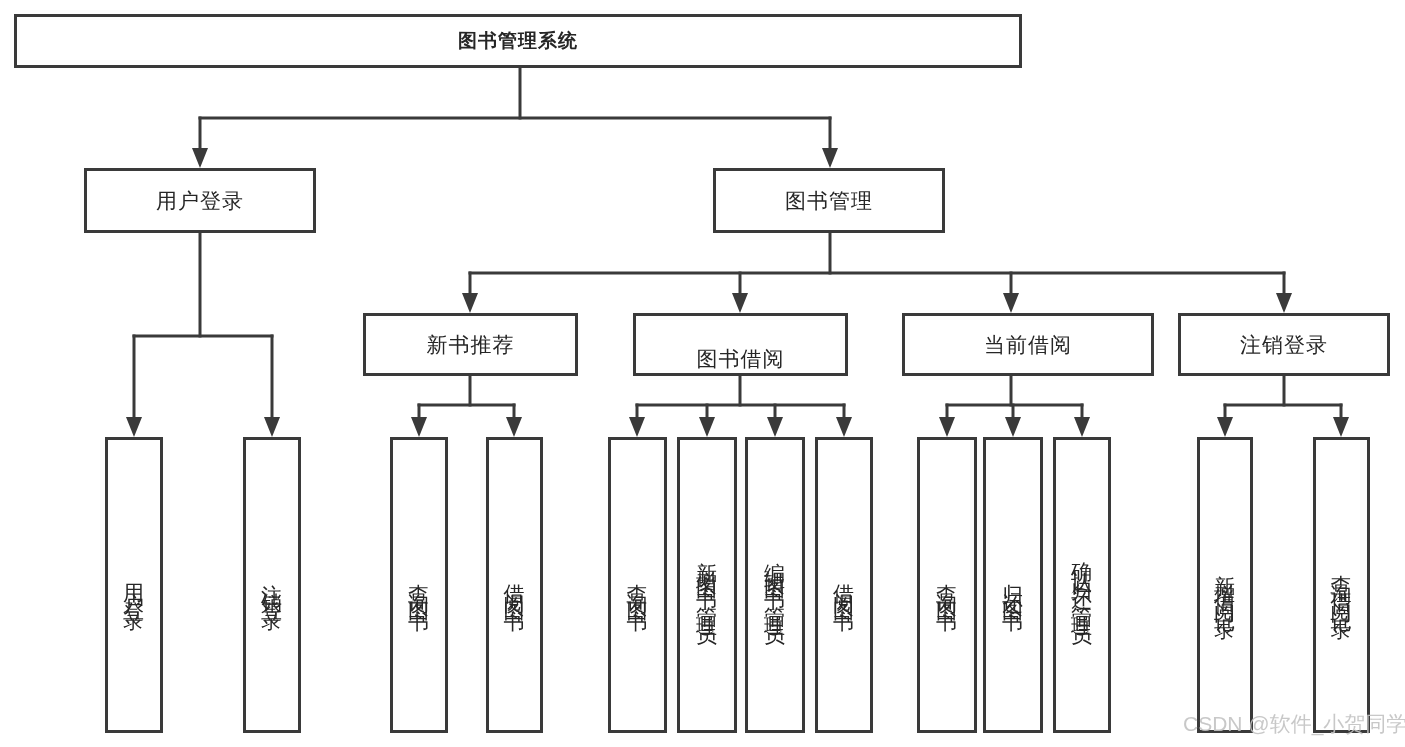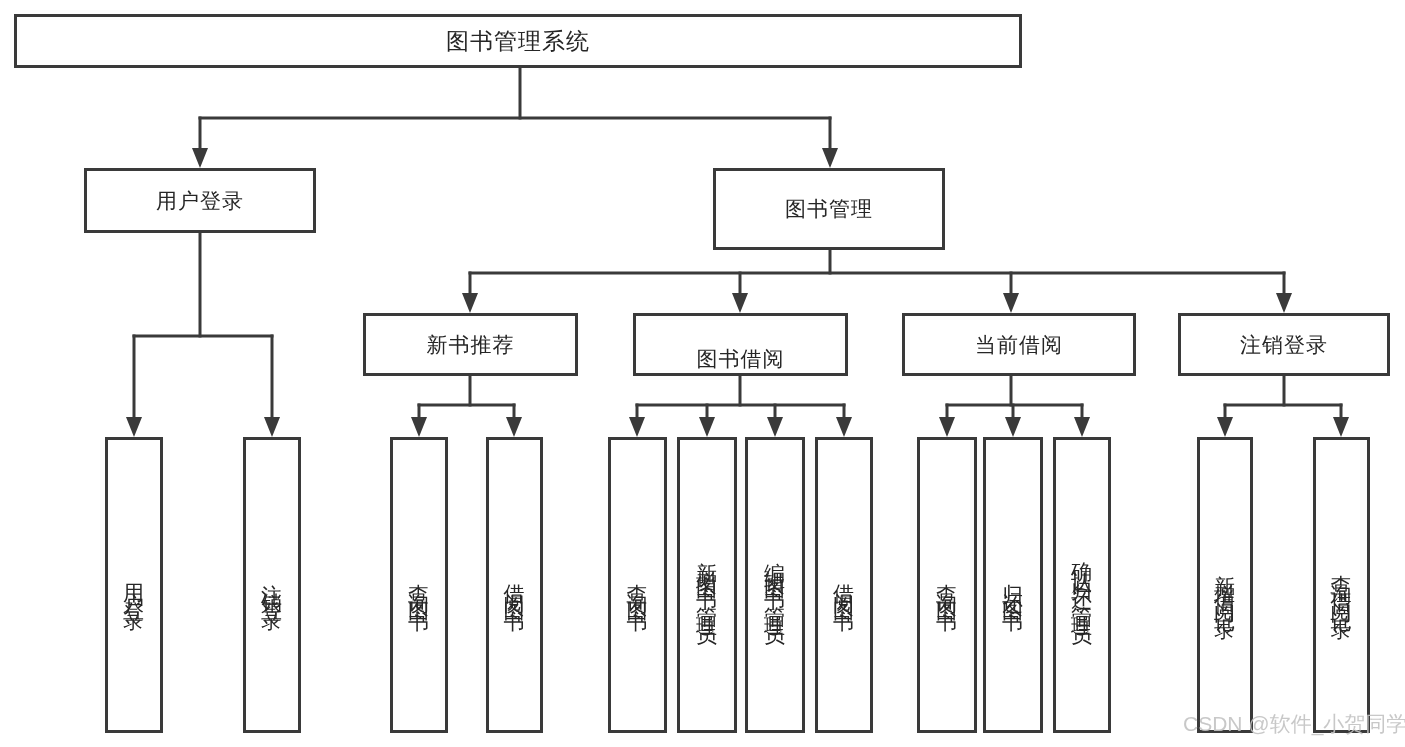--- a/index.html
+++ b/index.html
@@ -17,21 +17,21 @@
     box-sizing: border-box;
     background: #ffffff;
     border: 3px solid #3a3a3a;
     display: flex;
     align-items: center;
     justify-content: center;
     color: #262626;
     z-index: 2;
   }
   .hlabel { font-size: 21px; letter-spacing: 1px; white-space: nowrap; }
-  .root-box .hlabel { font-size: 23px; }
+  .root-box .hlabel { font-size: 19px; font-weight: bold; }
   .leaf .vtext {
     writing-mode: vertical-rl;
     text-orientation: mixed;
     font-size: 21px;
     letter-spacing: 9px;
     line-height: 1;
     white-space: nowrap;
   }
   .watermark {
     position: absolute;
@@ -115,31 +115,31 @@
     </g>
   </svg>
 
   <div class="box root-box" style="left:14px; top:14px; width:1008px; height:54px;">
     <span class="hlabel">图书管理系统</span>
   </div>
 
   <div class="box" style="left:84px; top:168px; width:232px; height:65px;">
     <span class="hlabel">用户登录</span>
   </div>
-  <div class="box" style="left:713px; top:168px; width:232px; height:82px;text-align:right;">
+  <div class="box" style="left:713px; top:168px; width:232px; height:65px;text-align:right;">
     <span class="hlabel">图书管理</span>
   </div>
 
   <div class="box" style="left:363px; top:313px; width:215px; height:63px;align-items:center;">
     <span class="hlabel">新书推荐</span>
   </div>
   <div class="box" style="left:633px; top:313px; width:215px; height:63px;align-items:flex-end;">
     <span class="hlabel">图书借阅</span>
   </div>
-  <div class="box" style="left:902px; top:313px; width:234px; height:63px;">
+  <div class="box" style="left:902px; top:313px; width:252px; height:63px;">
     <span class="hlabel">当前借阅</span>
   </div>
   <div class="box" style="left:1178px; top:313px; width:212px; height:63px;">
     <span class="hlabel">注销登录</span>
   </div>
 
   <div class="box leaf" style="left:105px; top:437px; width:58px; height:296px;">
     <span class="vtext">用户登录</span>
   </div>
   <div class="box leaf" style="left:243px; top:437px; width:58px; height:296px;">

